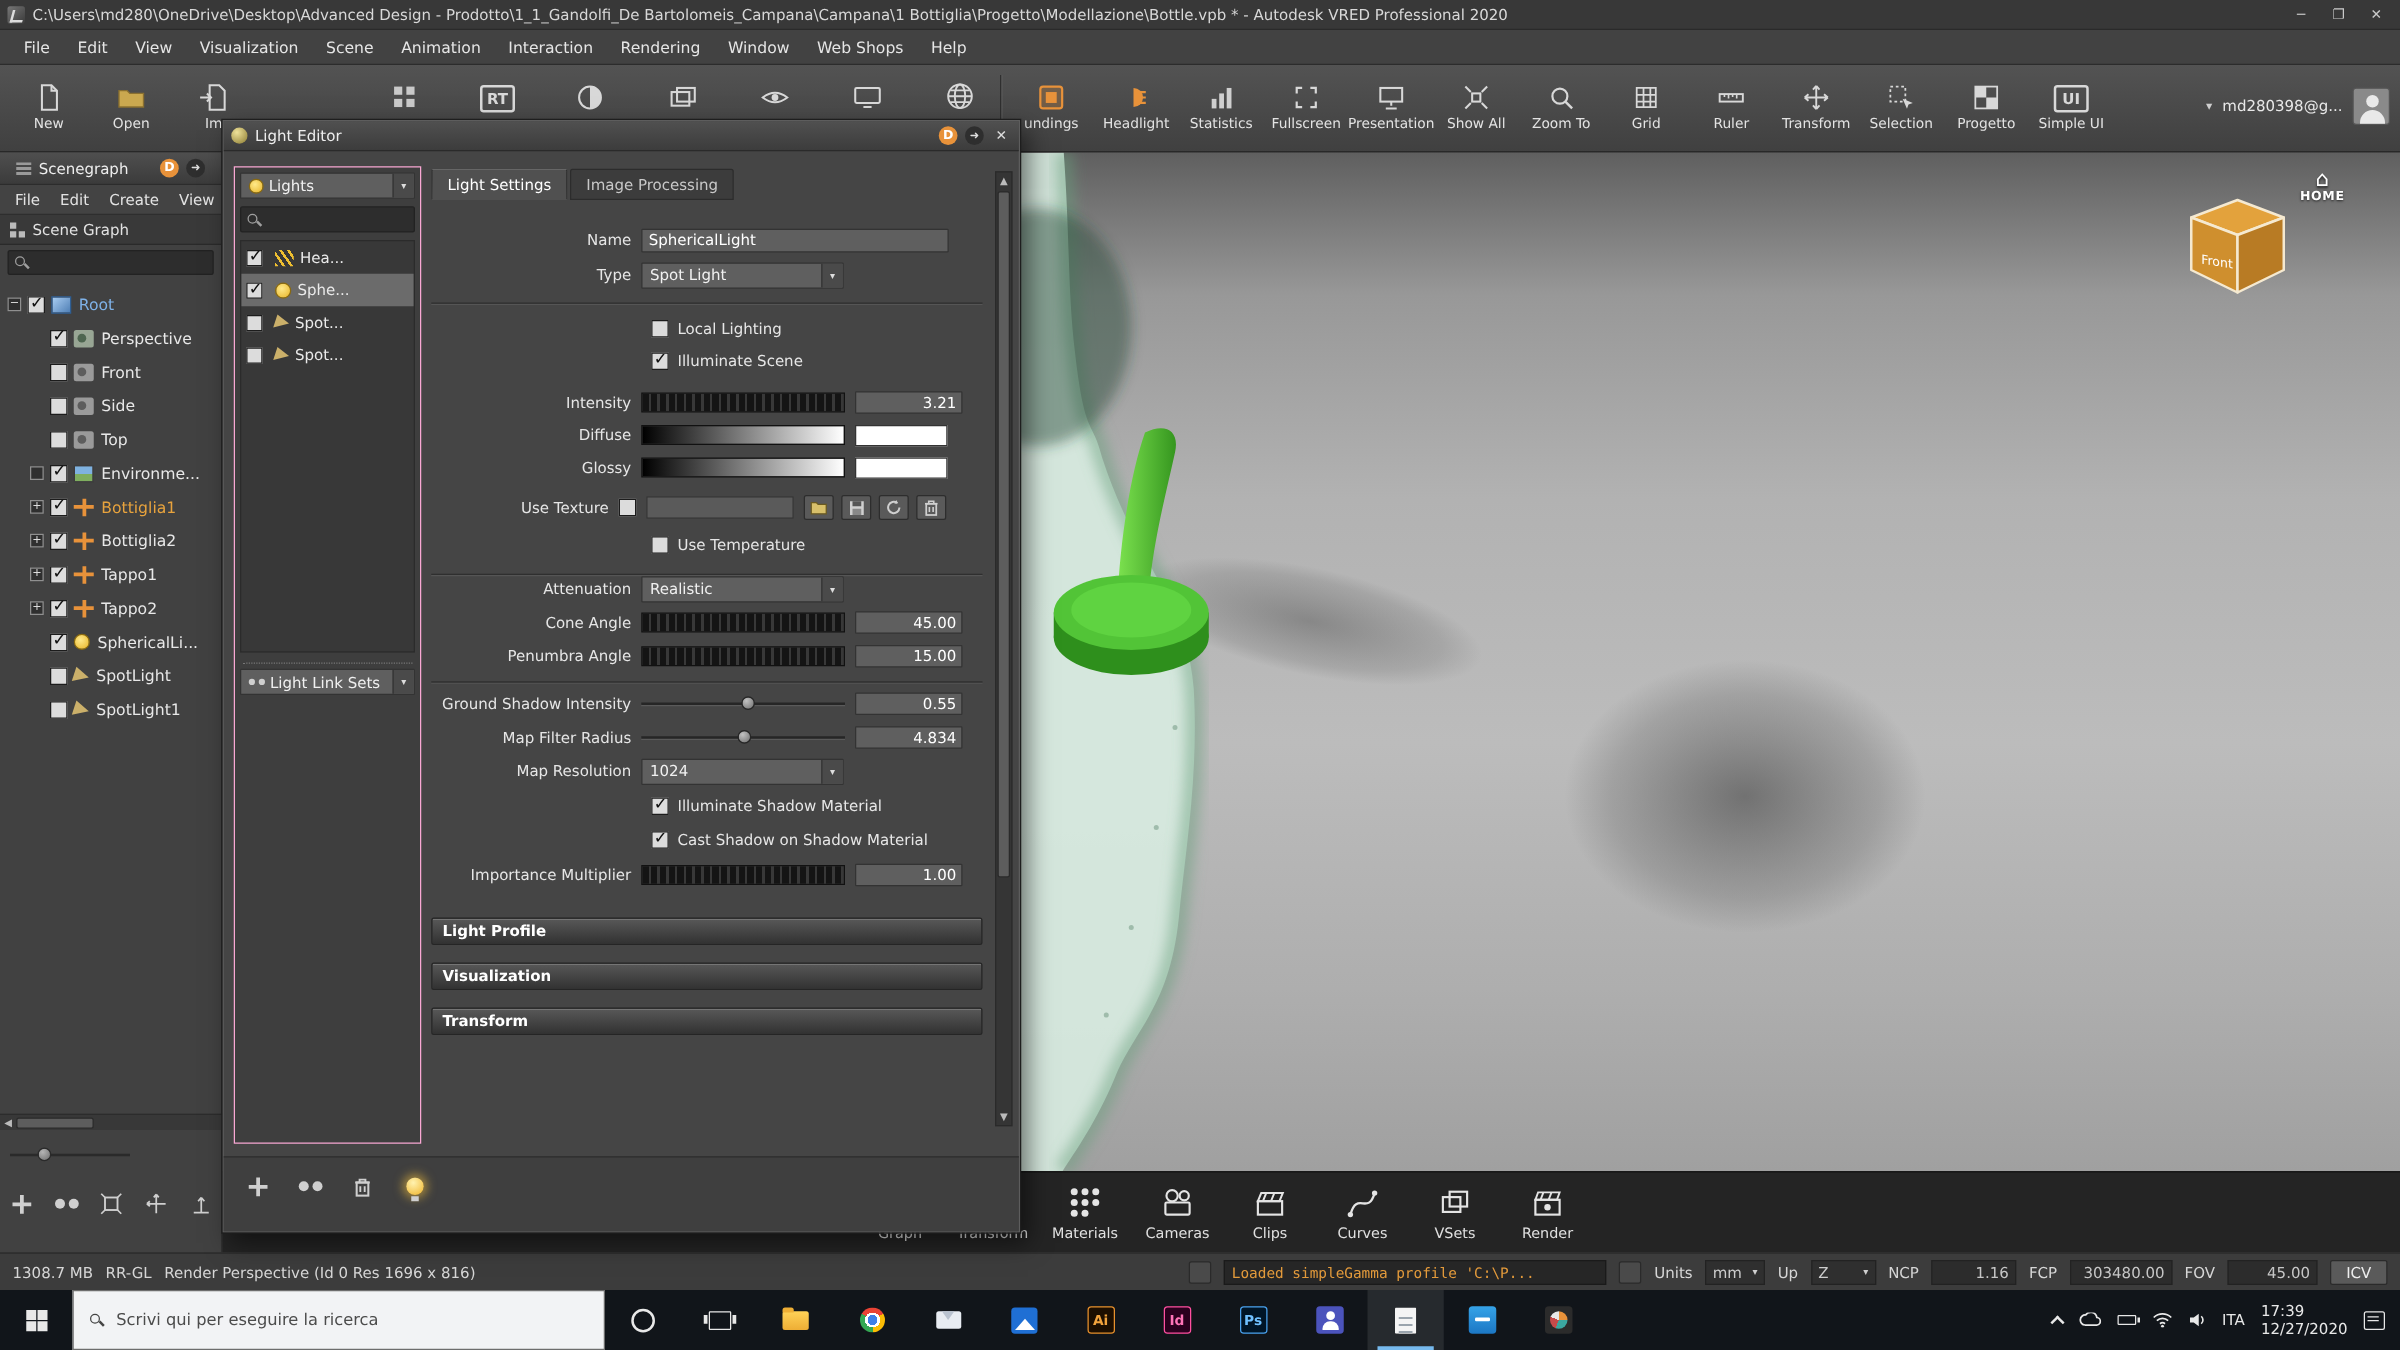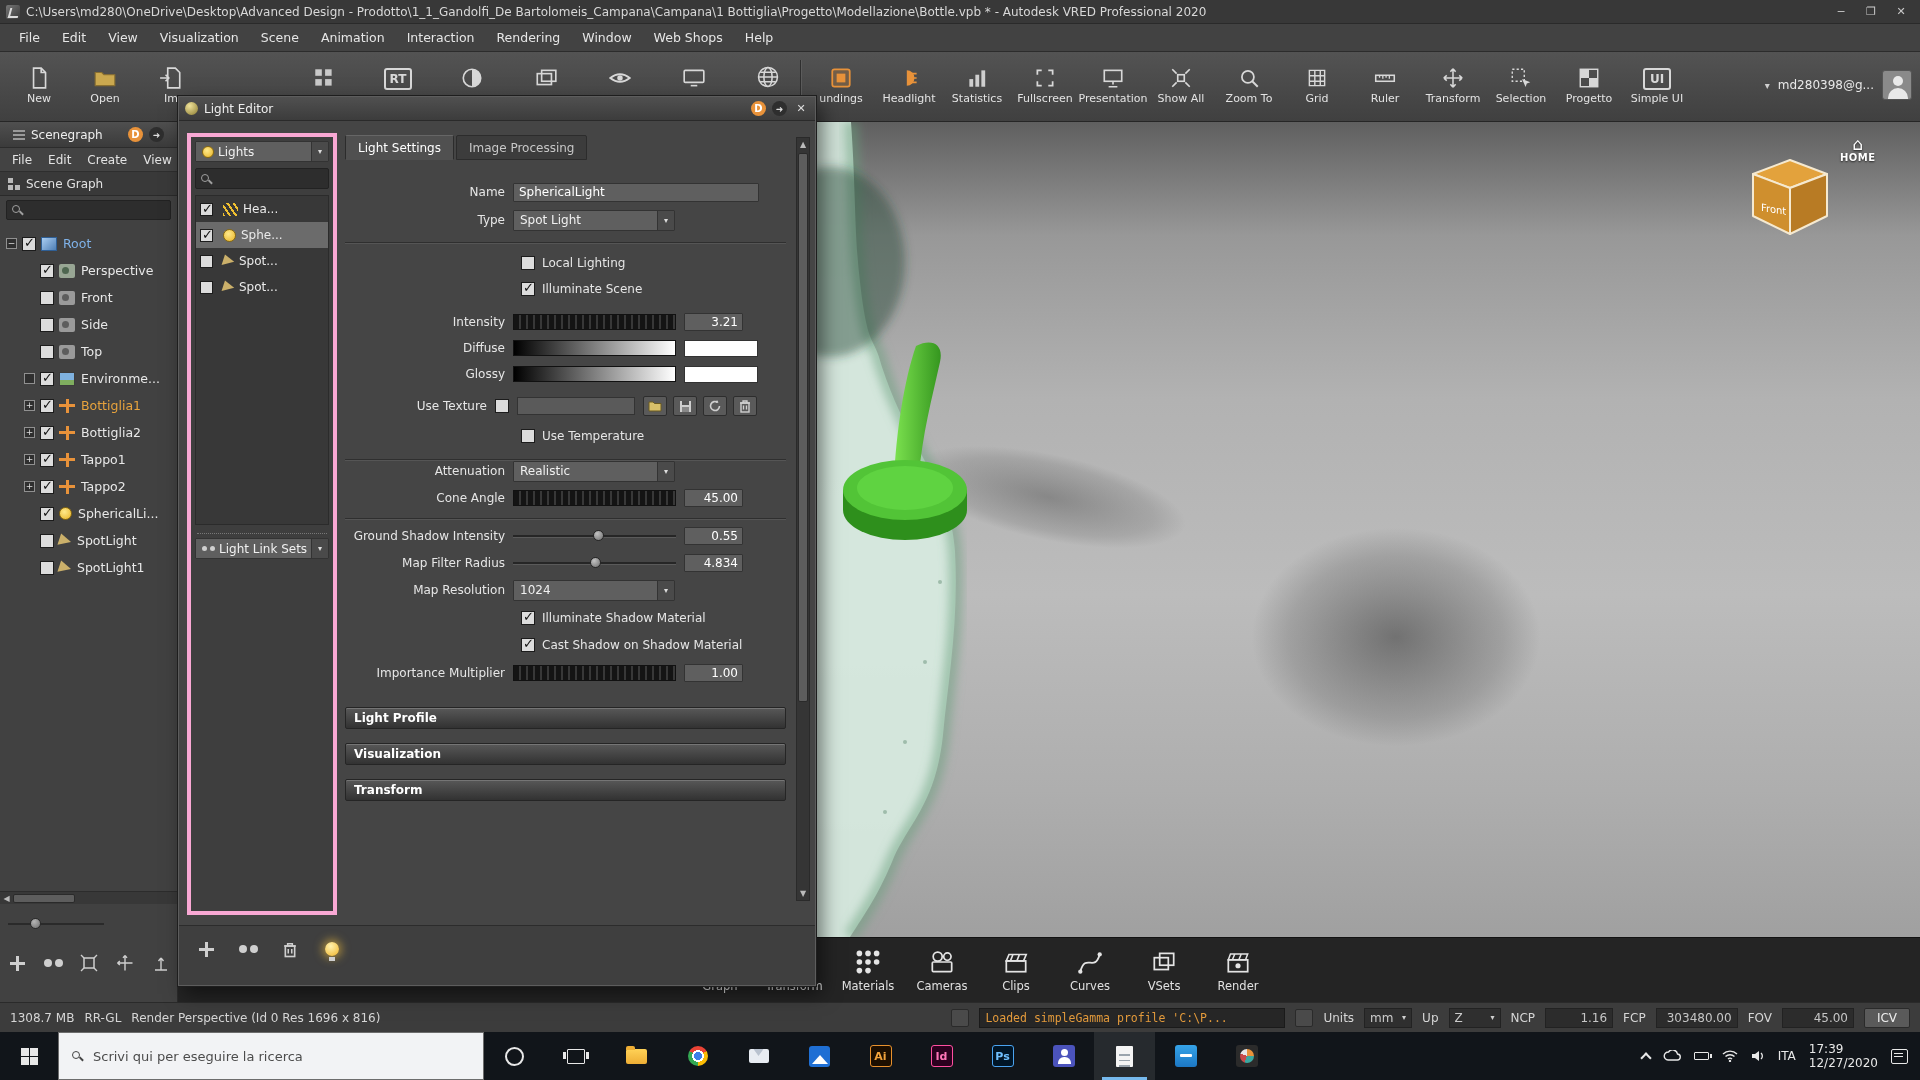--- a/index.html
+++ b/index.html
@@ -165,40 +165,40 @@
 
   
   .lighteditor{position:absolute;left:178px;top:96px;width:638px;height:890px;background:#454545;border:1px solid #5d5d5d;outline:1px solid #1e1e1e;box-shadow:6px 8px 18px rgba(0,0,0,.5);z-index:5}
   .le-title{height:24px;background:linear-gradient(#505050,#3c3c3c);border-bottom:1px solid #2a2a2a;display:flex;align-items:center;gap:6px;padding:0 6px}
   .le-orb{width:13px;height:13px;border-radius:50%;background:radial-gradient(circle at 35% 30%,#efe29a,#8a7a30);flex:none}
   .le-titletext{flex:1;font-size:12px;color:#eee}
   .le-close{width:16px;height:16px;display:flex;align-items:center;justify-content:center;color:#ddd;font-size:11px}
   .le-tabs{position:absolute;left:166px;top:38px;display:flex;gap:2px}
   .le-tab{height:25px;padding:0 12px;display:flex;align-items:center;font-size:12px;background:#3c3c3c;border:1px solid #2c2c2c;color:#c8c8c8;border-radius:2px 2px 0 0}
   .le-tab.active{background:#505050;color:#fff;border-color:#666 #2c2c2c #505050}
-  .le-leftcol{position:absolute;left:8px;top:36px;width:150px;bottom:70px;background:#3e3e3e;border:4px solid #f9a8d4;padding:4px}
+  .le-leftcol{position:absolute;left:8px;top:36px;width:150px;bottom:70px;background:#3e3e3e;border:1px solid #f9a8d4;padding:4px}
   .dd{height:21px;background:#5f5f5f;border:1px solid #333;display:flex;align-items:center;padding-left:6px;position:relative;border-radius:1px}
   .dd-text{flex:1;font-size:12px;color:#f0f0f0;white-space:nowrap;overflow:hidden}
   .dd-btn{width:17px;height:100%;background:#4a4a4a;border-left:1px solid #333;display:flex;align-items:center;justify-content:center;color:#ddd;font-size:8px;flex:none}
   .le-search{margin-top:6px;height:21px;background:#2d2d2d;border:1px solid #222;border-radius:2px;display:flex;align-items:center;gap:4px;padding:0 4px}
   .lightlist{margin-top:6px;height:330px;background:#383838;border:1px solid #2b2b2b;overflow:hidden}
   .lrow-light{height:26px;display:flex;align-items:center;padding:0 4px;gap:5px}
   .lrow-light.selected{background:#6b6b6b}
   .li-rays{width:15px;height:13px;background:repeating-linear-gradient(55deg,#f0c030 0 2px,transparent 2px 5px)}
   .li-point{width:13px;height:13px;border-radius:50%;background:radial-gradient(circle at 40% 35%,#ffe98a,#e8b427);border:1px solid #8a6a10}
   .li-spot{width:0;height:0;border-top:4px solid transparent;border-bottom:7px solid transparent;border-left:11px solid #cbb06a;transform:rotate(18deg)}
   .li-label{font-size:12px;color:#eaeaea}
   .le-dotline{margin:8px 2px 4px;border-top:1px dotted #777}
   .le-form{position:absolute;left:166px;top:70px;width:441px}
   .sect{height:22px;background:linear-gradient(#585858,#323232);border:1px solid #252525;border-radius:2px;box-shadow:inset 0 1px 0 rgba(255,255,255,.18);display:flex;align-items:center;padding:0 8px;font-weight:bold;font-size:12px;color:#fff}
   .frow{display:flex;align-items:center;height:20px}
   .flabel{width:168px;text-align:right;padding-right:8px;font-size:12px;color:#e6e6e6;white-space:nowrap;flex:none}
   .field{width:246px;height:19px;background:#5f5f5f;border:1px solid #333;color:#fff;font-size:12px;line-height:17px;padding:0 5px;border-radius:1px}
   .strip{width:163px;height:16px;border:1px solid #111;background:repeating-linear-gradient(90deg,#141414 0 5px,#383838 5px 7px)}
-  .valbox{width:59px;height:18px;margin-left:8px;background:#5f5f5f;border:1px solid #333;color:#fff;font-size:12px;line-height:16px;text-align:right;padding:0 4px;border-radius:1px}
+  .valbox{width:86px;height:18px;margin-left:8px;background:#5f5f5f;border:1px solid #333;color:#fff;font-size:12px;line-height:16px;text-align:right;padding:0 4px;border-radius:1px}
   .gradbar{width:163px;height:16px;border:1px solid #111;background:linear-gradient(90deg,#000,#fff)}
   .swatch{width:74px;height:17px;margin-left:8px;background:#fff;border:1px solid #333}
   .ckrow{padding-left:176px;display:flex;align-items:center}
   .cklabel{font-size:12px;color:#e6e6e6;margin-left:2px}
   .thin{width:163px;height:16px;position:relative}
   .thin::before{content:"";position:absolute;left:0;right:0;top:7px;height:2px;background:#262626;box-shadow:0 1px 0 #5a5a5a}
   .thin .knob{position:absolute;top:2px;width:11px;height:11px;border-radius:50%;background:radial-gradient(circle at 35% 30%,#c2c2c2,#6e6e6e);border:1px solid #262626}
   .texfield{width:118px;height:18px;background:#5a5a5a;border:1px solid #333;margin-right:8px}
   .minibtn{width:24px;height:20px;background:#5a5a5a;border:1px solid #2d2d2d;border-radius:2px;display:flex;align-items:center;justify-content:center;margin-right:6px}
   .hrline{border-top:1px solid #2f2f2f;box-shadow:0 1px 0 #555}
@@ -898,20 +898,25 @@
           <span class="dd-text">Realistic</span>
           <span class="dd-btn">
               <i>▾</i>
             </span>
         </span>
       </div>
       <div class="frow" style="margin-top:7px">
         <span class="flabel">Cone Angle</span>
         <span class="strip"></span>
         <span class="valbox">45.00</span>
+      </div>
+      <div class="frow" style="margin-top:7px">
+        <span class="flabel">Penumbra Angle</span>
+        <span class="strip"></span>
+        <span class="valbox">15.00</span>
       </div>
 
       <div class="hrline" style="margin-top:10px"></div>
 
       <div class="frow" style="margin-top:7px">
         <span class="flabel">Ground Shadow Intensity</span>
         <span class="thin">
             <span class="knob" style="left:49%"></span>
           </span>
         <span class="valbox">0.55</span>

